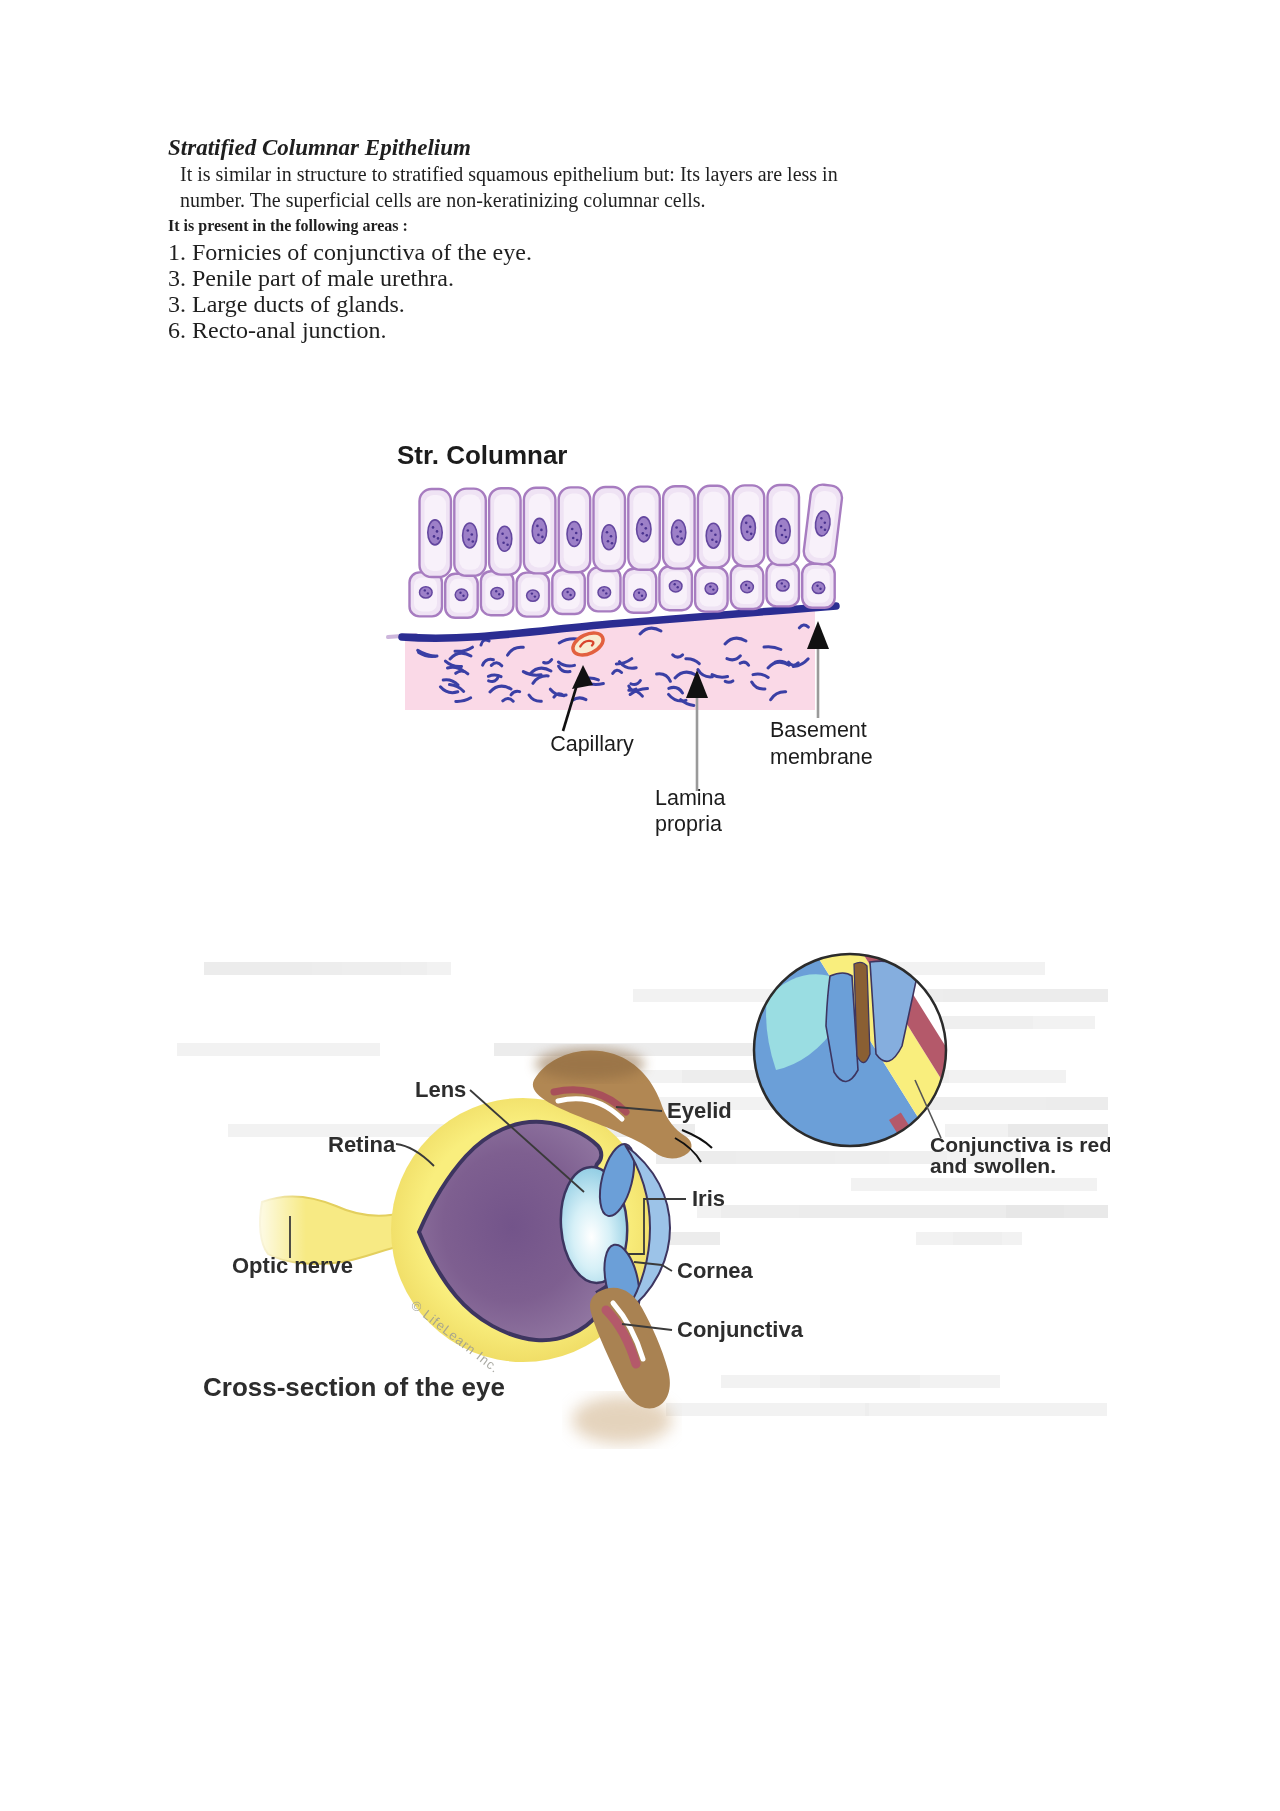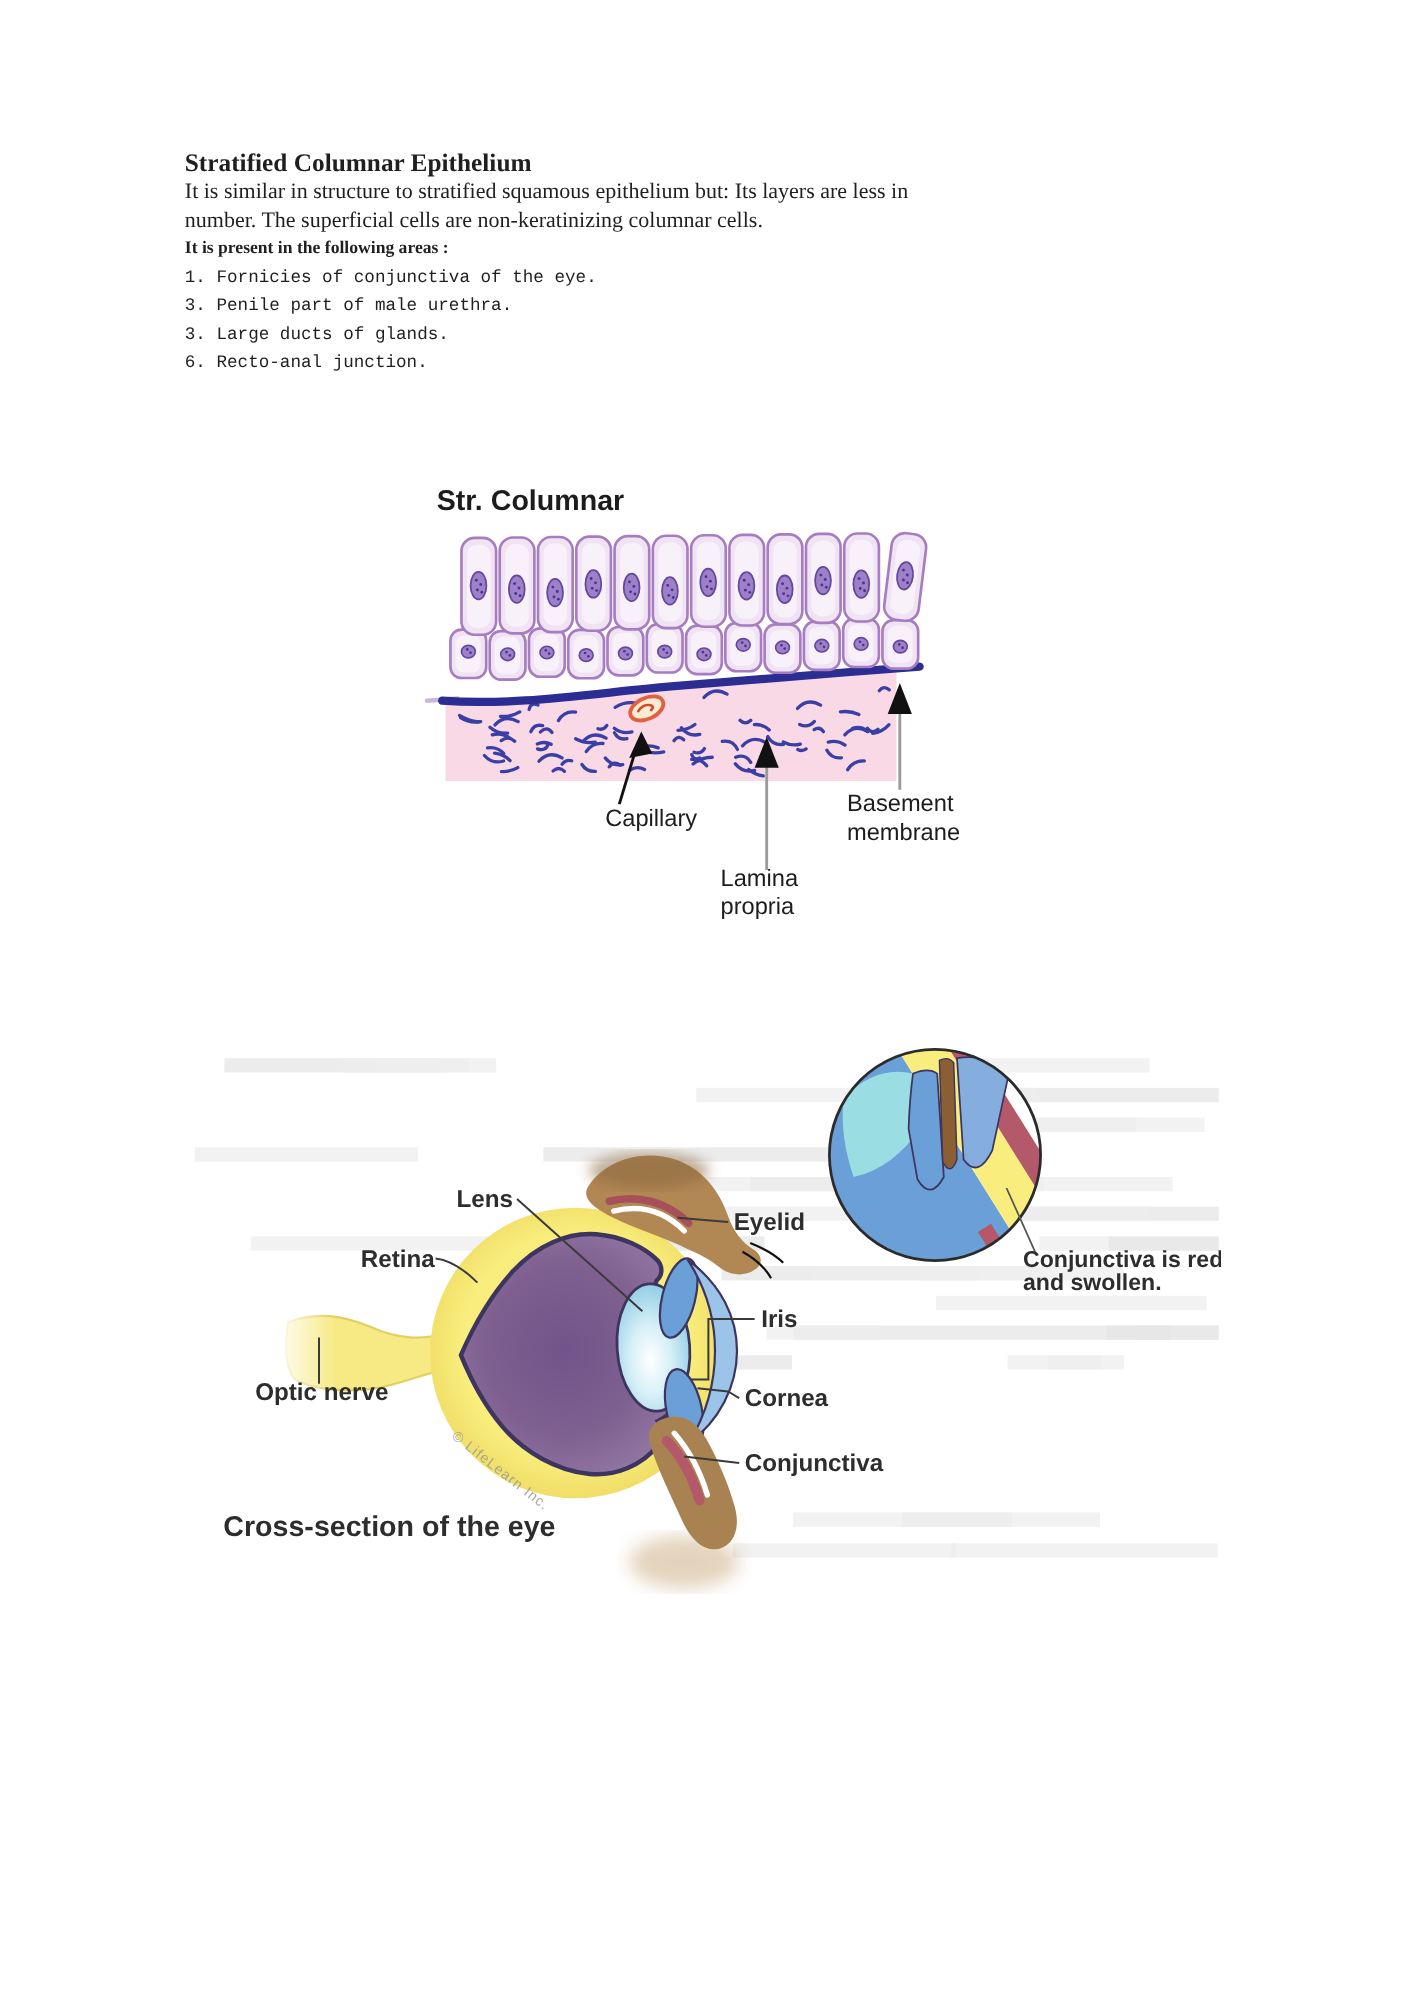--- a/index.html
+++ b/index.html
@@ -1,22 +1,22 @@
 <!DOCTYPE html>
 <html><head>
 <meta charset="utf-8">
 <style>
   html,body{margin:0;padding:0;background:#fff;}
   .page{position:relative;width:1280px;height:1811px;background:#ffffff;
         font-family:"Liberation Serif",serif;color:#1f1f1f;overflow:hidden;}
   .textblock{position:absolute;left:168px;top:134px;width:830px;}
-  .textblock h1{margin:0;font-size:23px;line-height:27px;font-weight:bold;}
-  .bodyline{font-size:20px;line-height:26px;}
+  .textblock h1{margin:0;font-size:23px;line-height:27px;font-weight:bold;font-style:italic;}
+  .bodyline{font-size:20px;line-height:26px;margin-left:12px;}
   .subhead{font-size:16px;line-height:26px;font-weight:bold;}
-  .listline{font-size:16px;line-height:26px;font-family:Liberation Mono, monospace;}
+  .listline{font-size:24px;line-height:26px;}
   .tissue-fig{position:absolute;left:330px;top:416px;width:560px;height:450px;}
   .eye-fig{position:absolute;left:170px;top:830px;width:940px;height:620px;text-align:right;}
   svg text{user-select:none;}
   .fig-label{font-family:"Liberation Sans",sans-serif;font-weight:600;fill:#2d2d2d;}
   .tissue-label{font-family:"Liberation Sans",sans-serif;fill:#1c1c1c;}
 </style>
 </head>
 <body>
 
 <div class="page">

